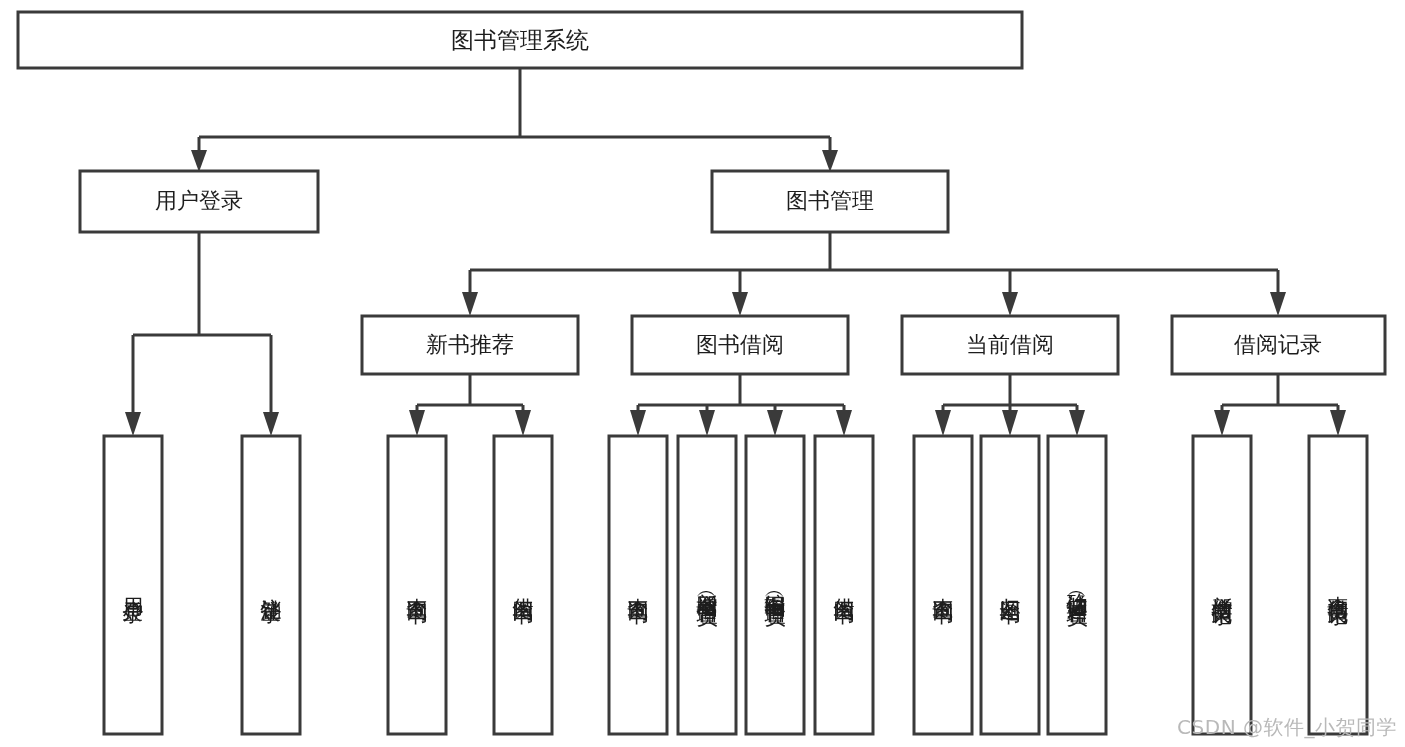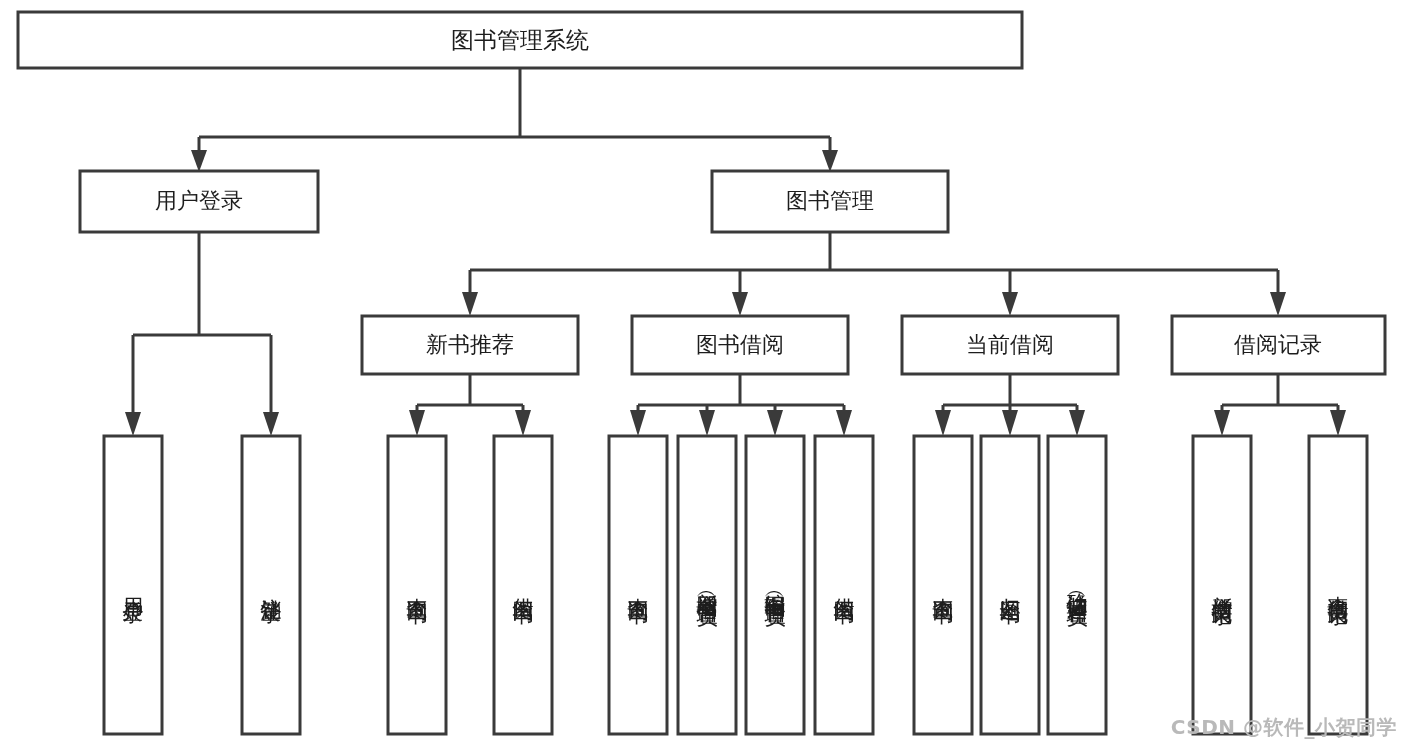--- a/index.html
+++ b/index.html
@@ -38,21 +38,20 @@
     pointer-events:none;
   }
   .watermark{
     position:absolute;
     right:8px;bottom:6px;
     font-family:"DejaVu Sans","Liberation Sans",sans-serif;
     font-size:20px;
     color:#b9b9b9;
     white-space:nowrap;
     letter-spacing:0.5px;
-    font-weight:bold;
   }
 </style>
 </head>
 <body>
 
 <div id="diagram-root">
 
   <svg class="diagram" viewBox="0 0 1405 747" xmlns="http://www.w3.org/2000/svg">
 
     <g>

